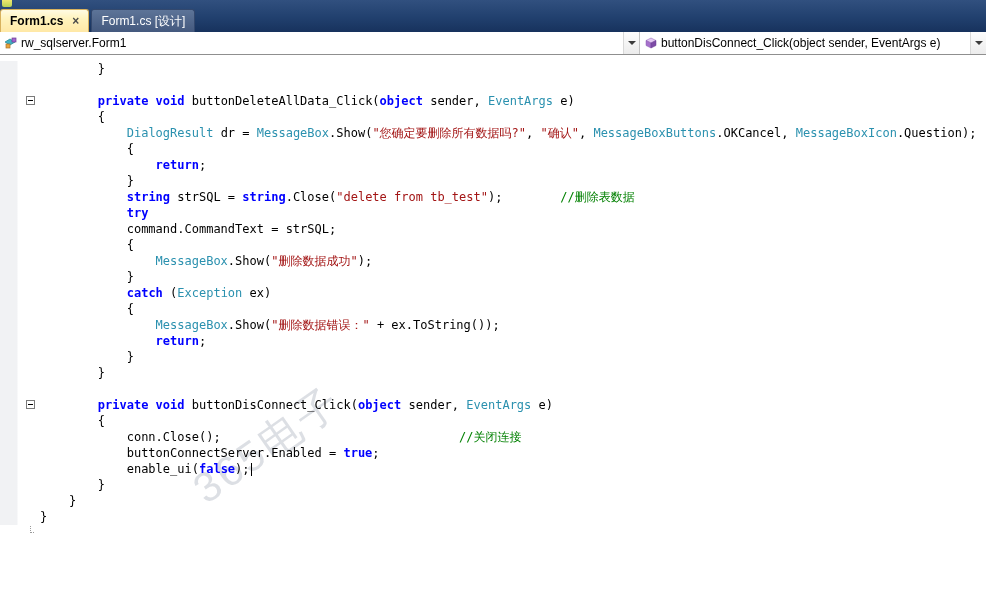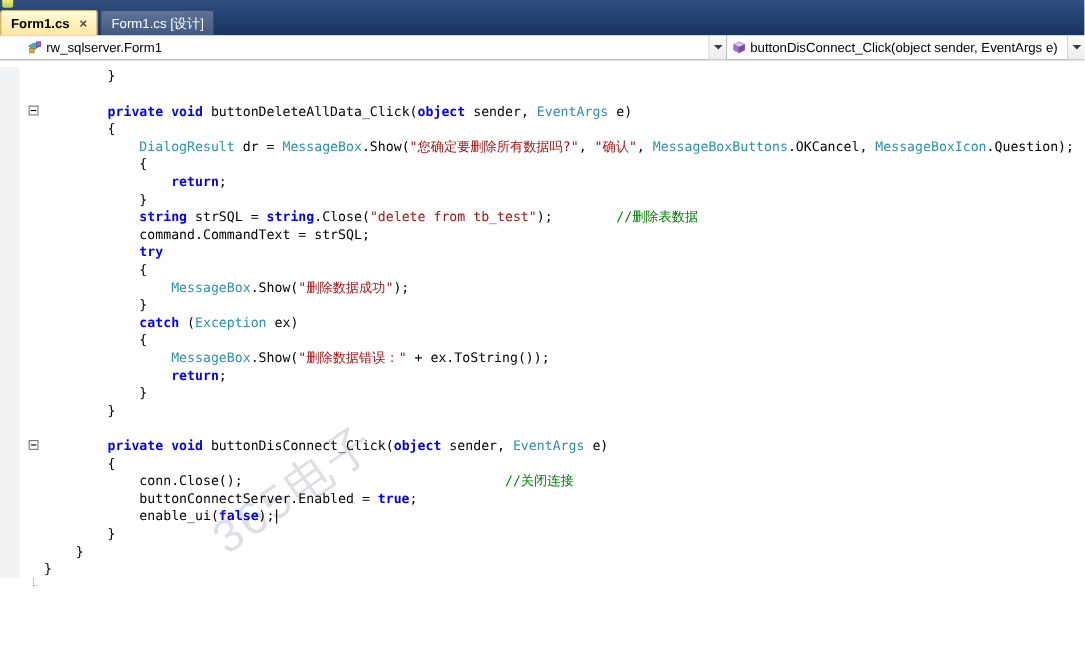--- a/index.html
+++ b/index.html
@@ -16,21 +16,21 @@
   .tab { height: 23px; display: flex; align-items: center; padding: 0 9px; font-size: 12px;
          border-top-left-radius: 3px; border-top-right-radius: 3px; margin-right: 2px; cursor: default; }
   .tab.active { background: linear-gradient(180deg, #fffbe3 0%, #fff3bd 40%, var(--c-tab-active-bg, #ffe8a6) 100%);
                 color: #000; font-weight: bold; border: 1px solid #d8b25e; border-bottom: none; }
   .tab.inactive { background: linear-gradient(180deg, #5d7498 0%, #44597e 100%);
                   color: #fff; border: 1px solid #33486d; border-bottom: none; margin-top: 42px; }
   .tab-close { margin-left: 9px; font-weight: bold; color: #4a4a4a; font-size: 12px; line-height: 12px; }
 
   
   .navbar { height: 23px; flex: 0 0 23px; background: #fff; border-bottom: 1px solid #8f8f8f;
-            display: flex; align-items: stretch; padding-left: 21px; }
+            display: flex; align-items: stretch; }
   .combo { display: flex; align-items: center; min-width: 0; }
   .combo.left  { width: 640px; flex: 0 0 640px; border-right: 1px solid #c4c4c4; }
   .combo.right { flex: 1; }
   .combo-icon { margin: 0 4px 0 5px; flex: 0 0 auto; display: flex; }
   .combo-text { font-size: 12px; color: #000; white-space: nowrap; overflow: hidden; }
   .combo-arrow { margin-left: auto; width: 16px; height: 100%; flex: 0 0 16px;
                  display: flex; align-items: center; justify-content: center;
                  border-left: 1px solid #d8d8d8; background: linear-gradient(180deg,#fdfdfd,#ececec); }
   .tri { width: 0; height: 0; border-left: 4px solid transparent; border-right: 4px solid transparent;
          border-top: 4px solid #3c3c3c; }
@@ -142,25 +142,25 @@
         <div class="code-line">
           <div class="gutter-cell"></div>
           <div class="code-text"><span class="tok-p">            }</span></div>
         </div>
         <div class="code-line">
           <div class="gutter-cell"></div>
           <div class="code-text"><span class="tok-p">            </span><span class="tok-k">string</span><span class="tok-p"> strSQL = </span><span class="tok-k">string</span><span class="tok-p">.Close(</span><span class="tok-s">"delete from tb_test"</span><span class="tok-p">);        </span><span class="tok-c">//删除表数据</span></div>
         </div>
         <div class="code-line">
           <div class="gutter-cell"></div>
+          <div class="code-text"><span class="tok-p">            </span><span class="tok-k">try</span></div>
+        </div>
+        <div class="code-line">
+          <div class="gutter-cell"></div>
           <div class="code-text"><span class="tok-p">            command.CommandText = strSQL;</span></div>
-        </div>
-        <div class="code-line">
-          <div class="gutter-cell"></div>
-          <div class="code-text"><span class="tok-p">            </span><span class="tok-k">try</span></div>
         </div>
         <div class="code-line">
           <div class="gutter-cell"></div>
           <div class="code-text"><span class="tok-p">            {</span></div>
         </div>
         <div class="code-line">
           <div class="gutter-cell"></div>
           <div class="code-text"><span class="tok-p">                </span><span class="tok-t">MessageBox</span><span class="tok-p">.Show(</span><span class="tok-s">"删除数据成功"</span><span class="tok-p">);</span></div>
         </div>
         <div class="code-line">

